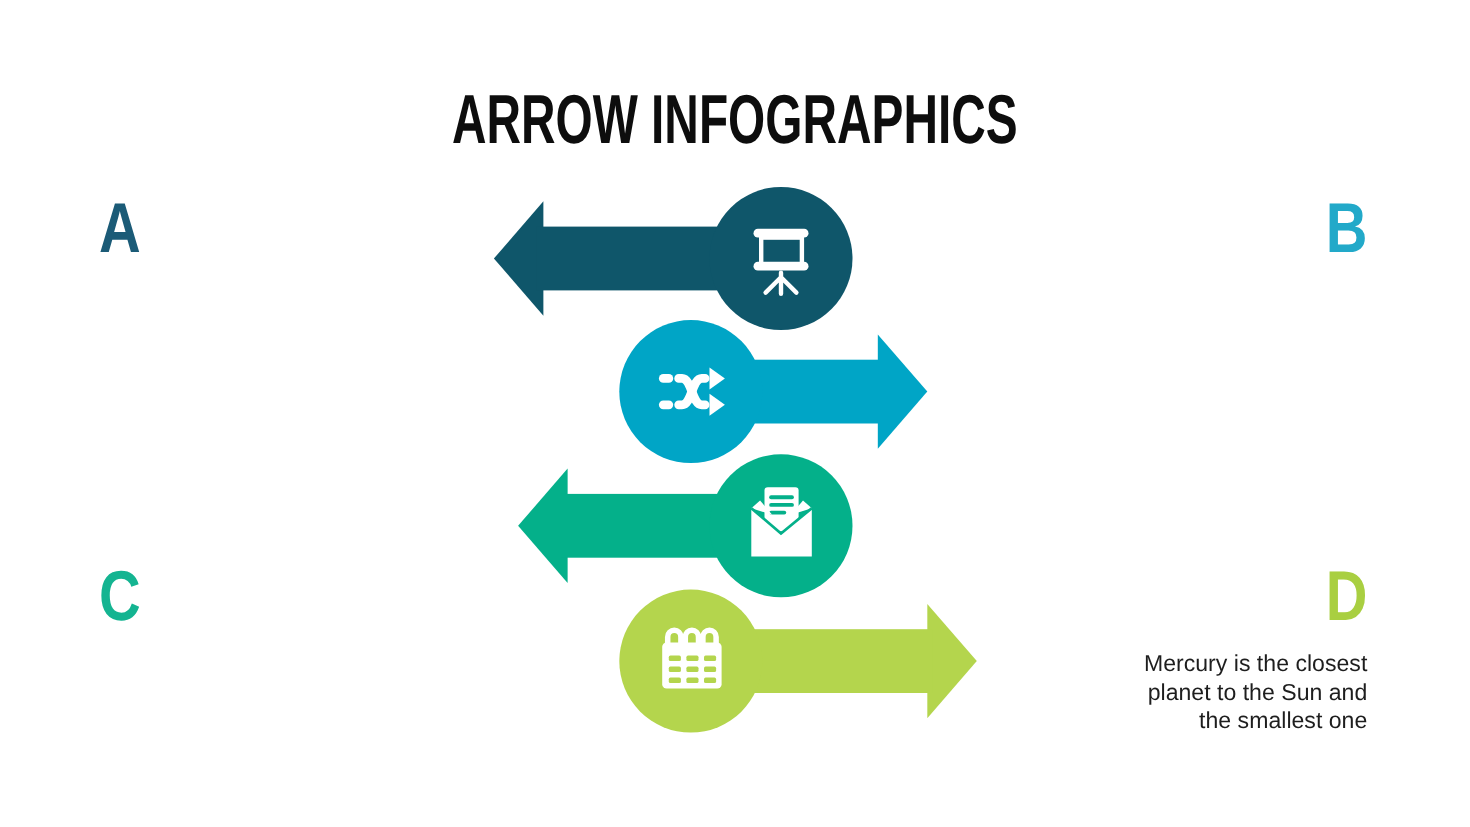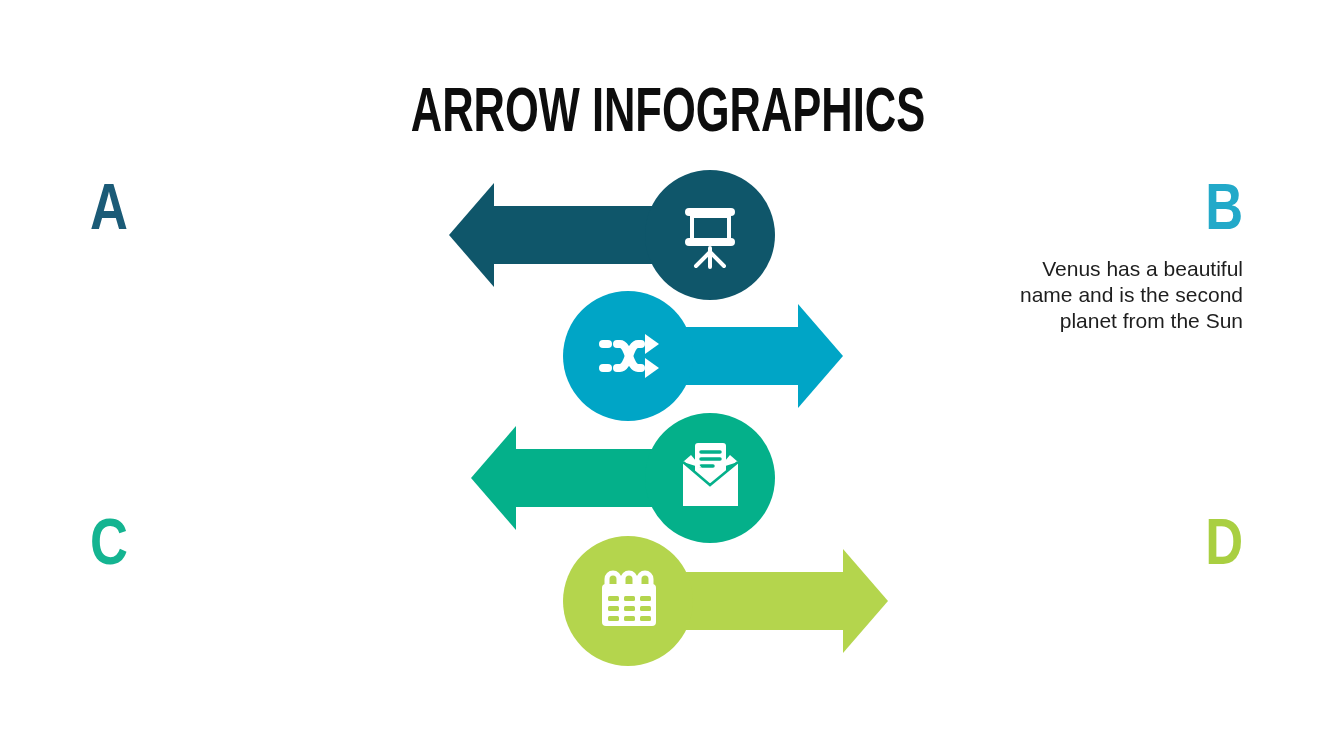--- a/index.html
+++ b/index.html
@@ -39,31 +39,31 @@
 <div class="slide">
 
   <h1 class="title">ARROW INFOGRAPHICS</h1>
 
   <div class="txt left block-a">
     <span class="letter c-a">A</span>
   </div>
 
   <div class="txt right block-b">
     <span class="letter c-b">B</span>
-    <p class="desc">Venus has a beautiful
-name and is the second
-planet from the Sun</p>
   </div>
 
   <div class="txt left block-c">
     <span class="letter c-c">C</span>
   </div>
 
   <div class="txt right block-d">
     <span class="letter c-d">D</span>
+    <p class="desc">Mercury is the closest
+planet to the Sun and
+the smallest one</p>
   </div>
 
   <svg class="art" width="1336" height="752" viewBox="0 0 1336 752">
 
     <g>
       <polygon points="449,235 494,183 494,287" fill="#0f566a"></polygon>
       <rect x="488" y="206" width="223" height="58" fill="#0f566a"></rect>
       <circle cx="710" cy="235" r="65" fill="#0f566a"></circle>
       <g>
         <rect x="685" y="208" width="50" height="8" rx="4" fill="#ffffff"></rect>

